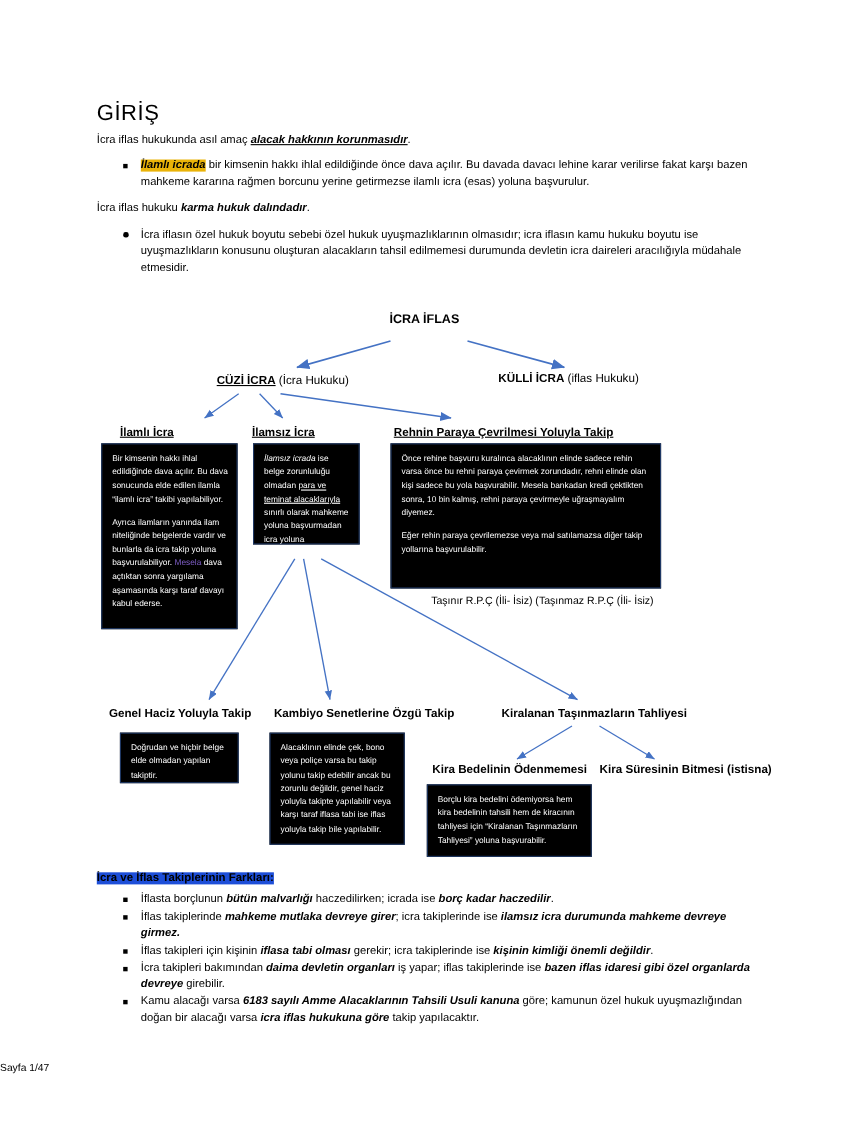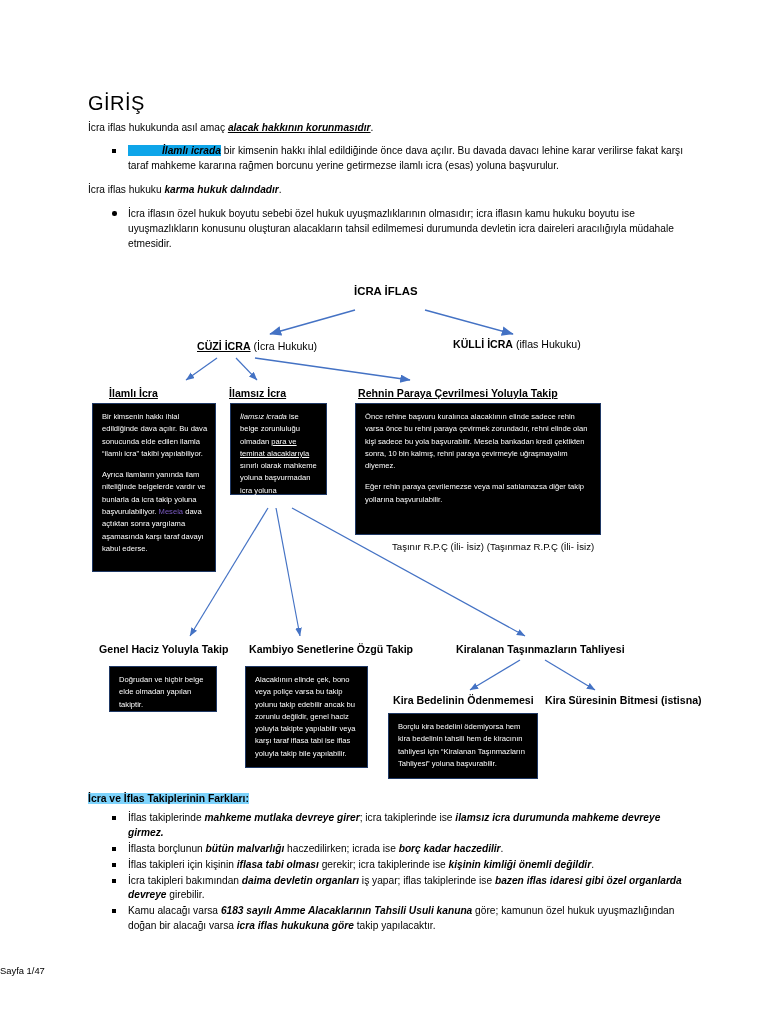--- a/index.html
+++ b/index.html
@@ -62,22 +62,22 @@
     position: absolute;
     left: 24px;
     top: 4.5px;
     width: 4.5px;
     height: 4.5px;
     border-radius: 50%;
     background: #000;
   }
   b.bi { font-weight: bold; font-style: italic; }
   u.biu { font-weight: bold; font-style: italic; text-decoration: underline; }
-  .hl { background: #7dd3fc; }
-  .hl-b { background: #0ea5e9; font-weight: bold; font-style: italic; padding-left: 34px; }
+  .hl { background: #1d4ed8; }
+  .hl-b { background: #eab308; font-weight: bold; font-style: italic; }
 
   
   #diagram {
     position: absolute;
     left: 0; top: 0;
     width: 768px; height: 1024px;
     pointer-events: none;
   }
   .node-label {
     position: absolute;
@@ -122,21 +122,21 @@
   <div class="doc-body">
 
     <h1 class="title">GİRİŞ</h1>
 
     <p class="para">
       <span>İcra iflas hukukunda asıl amaç </span><u class="biu">alacak hakkının korunmasıdır</u><span>.</span>
     </p>
 
     <ul class="ul-sq">
       <li>
-        <span class="hl-b">İlamlı icrada</span><span> bir kimsenin hakkı ihlal edildiğinde önce dava açılır. Bu davada davacı lehine karar verilirse fakat karşı taraf mahkeme kararına rağmen borcunu yerine getirmezse ilamlı icra (esas) yoluna başvurulur.</span>
+        <span class="hl-b">İlamlı icrada</span><span> bir kimsenin hakkı ihlal edildiğinde önce dava açılır. Bu davada davacı lehine karar verilirse fakat karşı bazen mahkeme kararına rağmen borcunu yerine getirmezse ilamlı icra (esas) yoluna başvurulur.</span>
       </li>
     </ul>
 
     <p class="para">
       <span>İcra iflas hukuku </span><b class="bi">karma hukuk dalındadır</b><span>.</span>
     </p>
 
     <ul class="ul-dot">
       <li>İcra iflasın özel hukuk boyutu sebebi özel hukuk uyuşmazlıklarının olmasıdır; icra iflasın kamu hukuku boyutu ise uyuşmazlıkların konusunu oluşturan alacakların tahsil edilmemesi durumunda devletin icra daireleri aracılığıyla müdahale etmesidir.</li>
     </ul>
@@ -237,24 +237,24 @@
   <div class="blackbox" style="left:388px; top:713px; width:150px; height:66px;">
     <span>Borçlu kira bedelini ödemiyorsa hem kira bedelinin tahsili hem de kiracının tahliyesi için “Kiralanan Taşınmazların Tahliyesi” yoluna başvurabilir.</span>
   </div>
 
   <div style="position:absolute; left:88px; top:793px; width:596px;">
     <div style="font-size:10.4px; font-weight:bold; margin-bottom:7px;">
       <span class="hl">İcra ve İflas Takiplerinin Farkları:</span>
     </div>
     <ul class="ul-sq">
       <li>
+        <span>İflasta borçlunun </span><b class="bi">bütün malvarlığı</b><span> haczedilirken; icrada ise </span><b class="bi">borç kadar haczedilir</b><span>.</span>
+      </li>
+      <li>
         <span>İflas takiplerinde </span><b class="bi">mahkeme mutlaka devreye girer</b><span>; icra takiplerinde ise </span><b class="bi">ilamsız icra durumunda mahkeme devreye girmez</b><b class="bi">.</b>
-      </li>
-      <li>
-        <span>İflasta borçlunun </span><b class="bi">bütün malvarlığı</b><span> haczedilirken; icrada ise </span><b class="bi">borç kadar haczedilir</b><span>.</span>
       </li>
       <li>
         <span>İflas takipleri için kişinin </span><b class="bi">iflasa tabi olması</b><span> gerekir; icra takiplerinde ise </span><b class="bi">kişinin kimliği önemli değildir</b><span>.</span>
       </li>
       <li>
         <span>İcra takipleri bakımından </span><b class="bi">daima devletin organları</b><span> iş yapar; iflas takiplerinde ise </span><b class="bi">bazen iflas idaresi gibi özel organlarda devreye</b><span> girebilir.</span>
       </li>
       <li>
         <span>Kamu alacağı varsa </span><b class="bi">6183 sayılı Amme Alacaklarının Tahsili Usuli kanuna</b><span> göre; kamunun özel hukuk uyuşmazlığından doğan bir alacağı varsa </span><b class="bi">icra iflas hukukuna göre</b><span> takip yapılacaktır.</span>
       </li>

